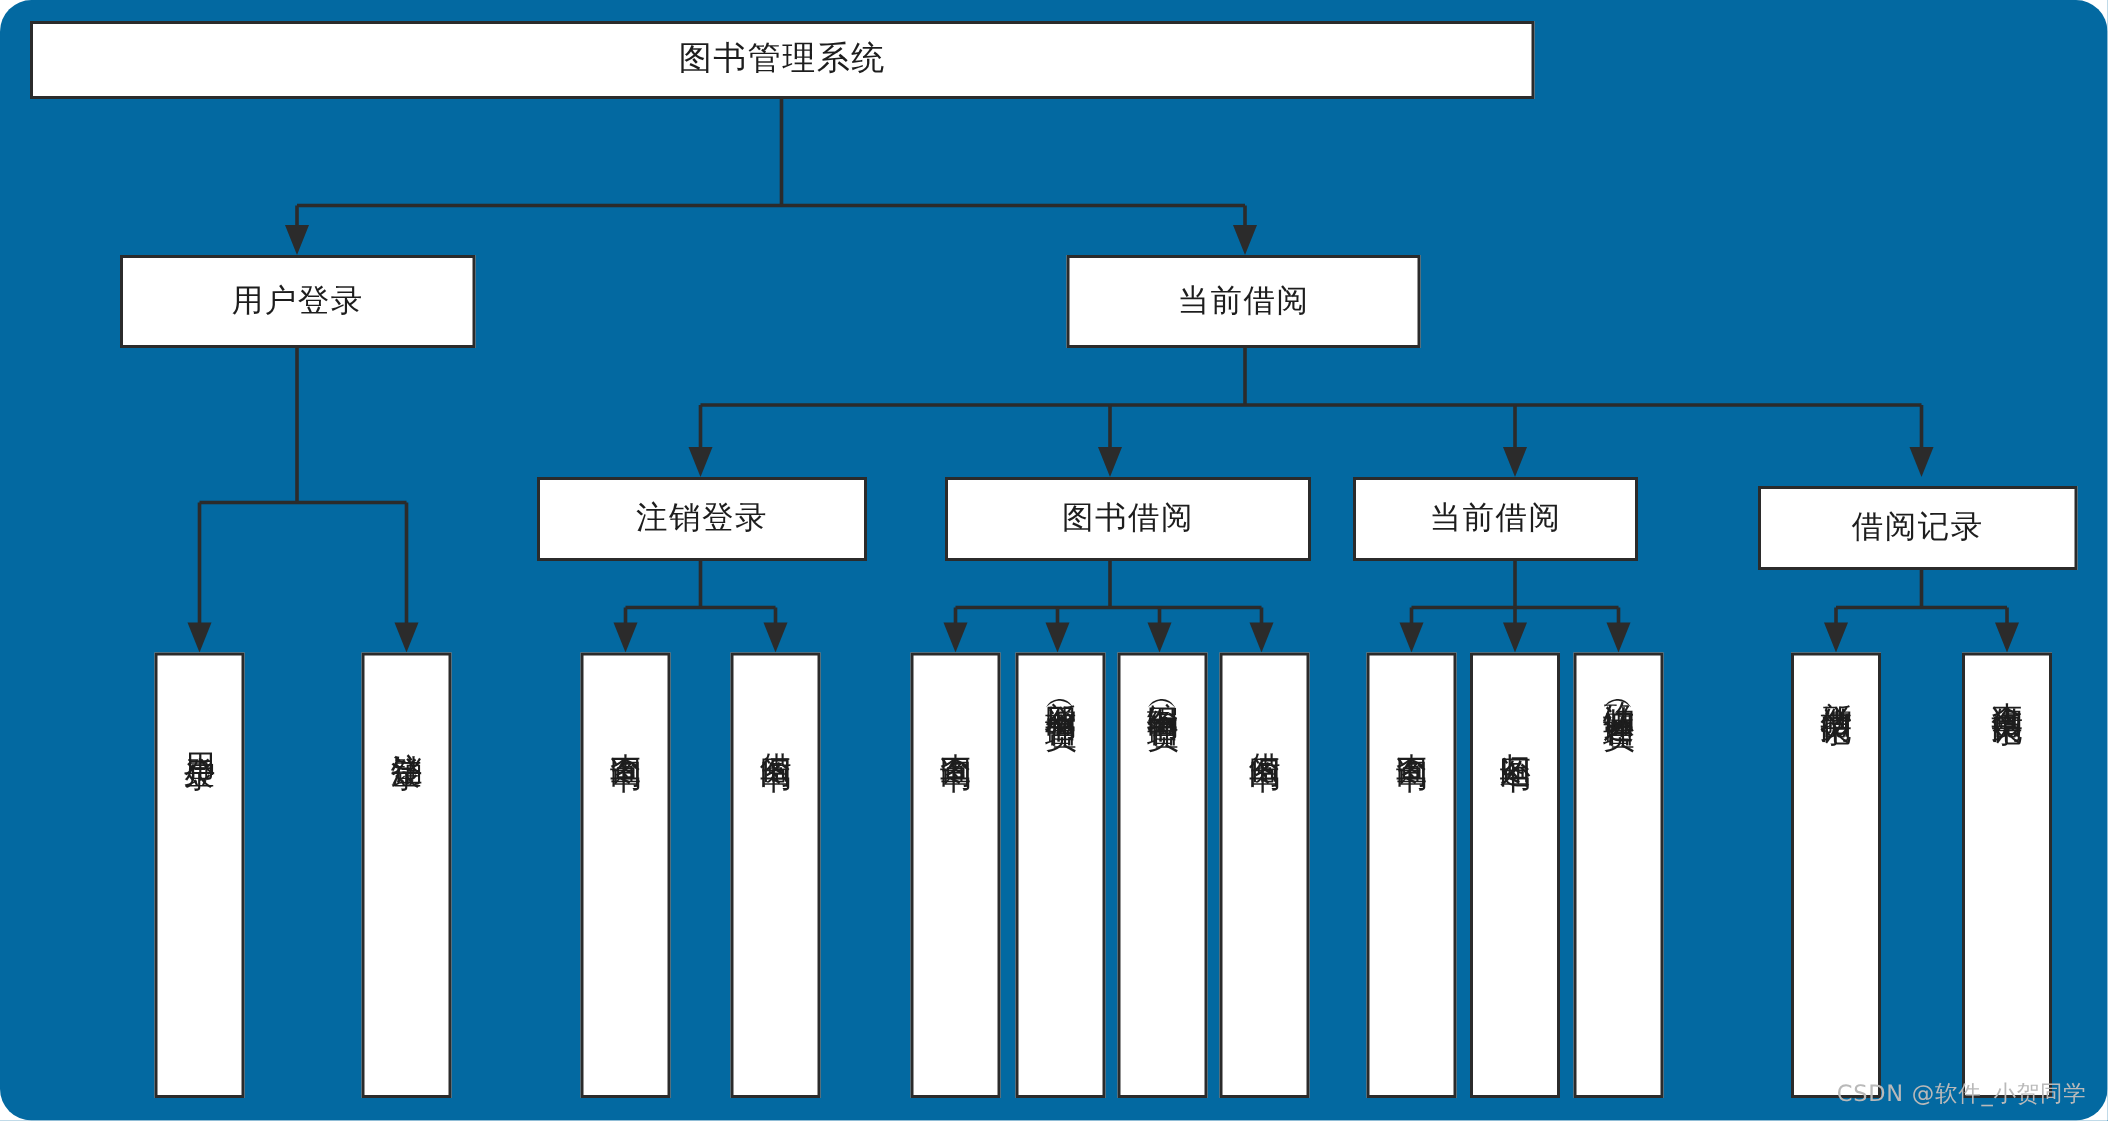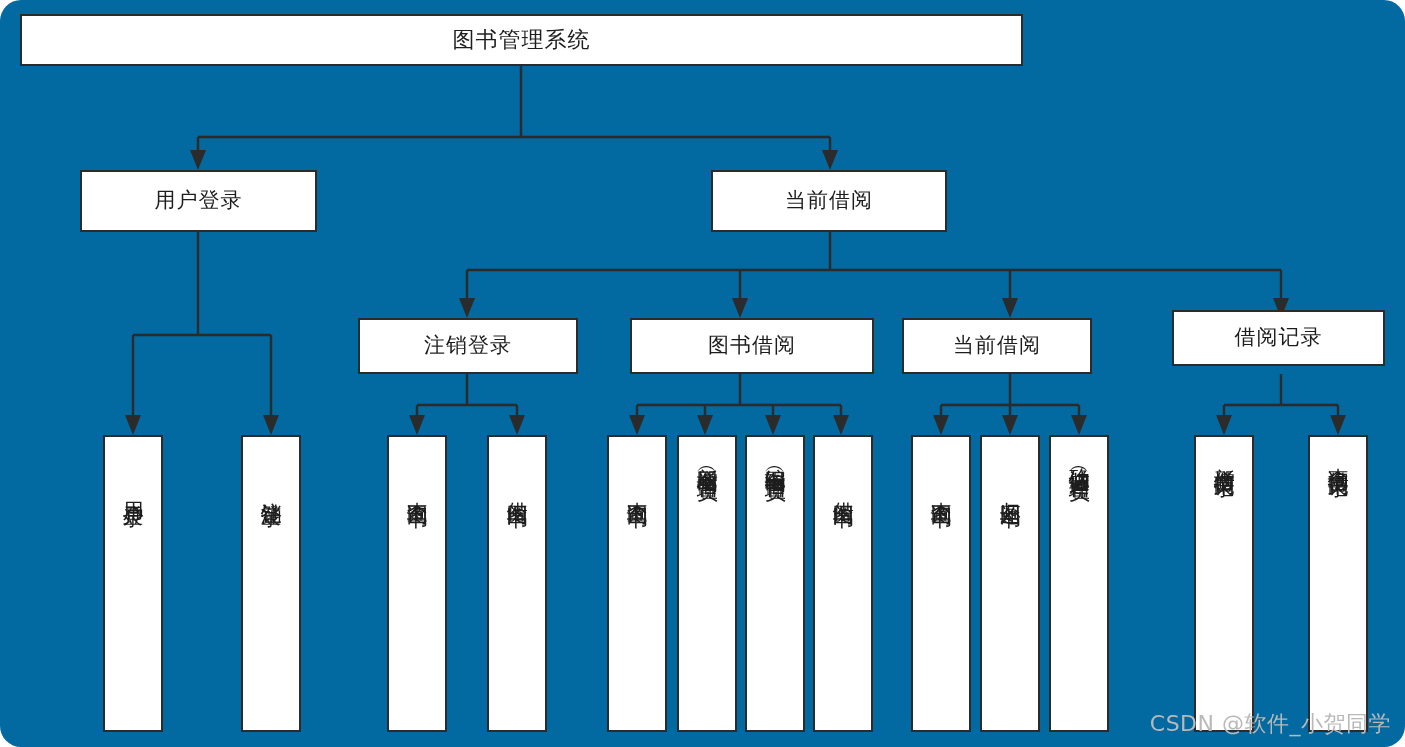--- a/index.html
+++ b/index.html
@@ -73,21 +73,21 @@
     color: #1d1d1d;
   }
   .node.vertical.pad-more {
     padding-top: 48px;
   }
   
   #watermark {
     position: absolute;
     right: 14px;
     bottom: 8px;
-    font-size: 22px;
+    font-size: 15px;
     color: #b9b9b9;
     letter-spacing: 0.5px;
     white-space: nowrap;
     user-select: none;
   }
 </style>
 </head>
 <body>
 
 <div id="canvas">
@@ -173,21 +173,21 @@
   </div>
 
   <div class="node horizontal" style="left:630px; top:318px; width:244px; height:56px;">
     <span>图书借阅</span>
   </div>
 
   <div class="node horizontal" style="left:902px; top:318px; width:190px; height:56px;">
     <span>当前借阅</span>
   </div>
 
-  <div class="node horizontal" style="left:1172px; top:310px; width:213px; height:56px;">
+  <div class="node horizontal" style="left:1172px; top:324px; width:213px; height:56px;">
     <span>借阅记录</span>
   </div>
 
   <div class="node vertical pad-more" style="left:103px; top:435px; width:60px; height:297px;">
     <span class="vlabel">用户登录</span>
   </div>
 
   <div class="node vertical pad-more" style="left:241px; top:435px; width:60px; height:297px;">
     <span class="vlabel">注销登录</span>
   </div>

